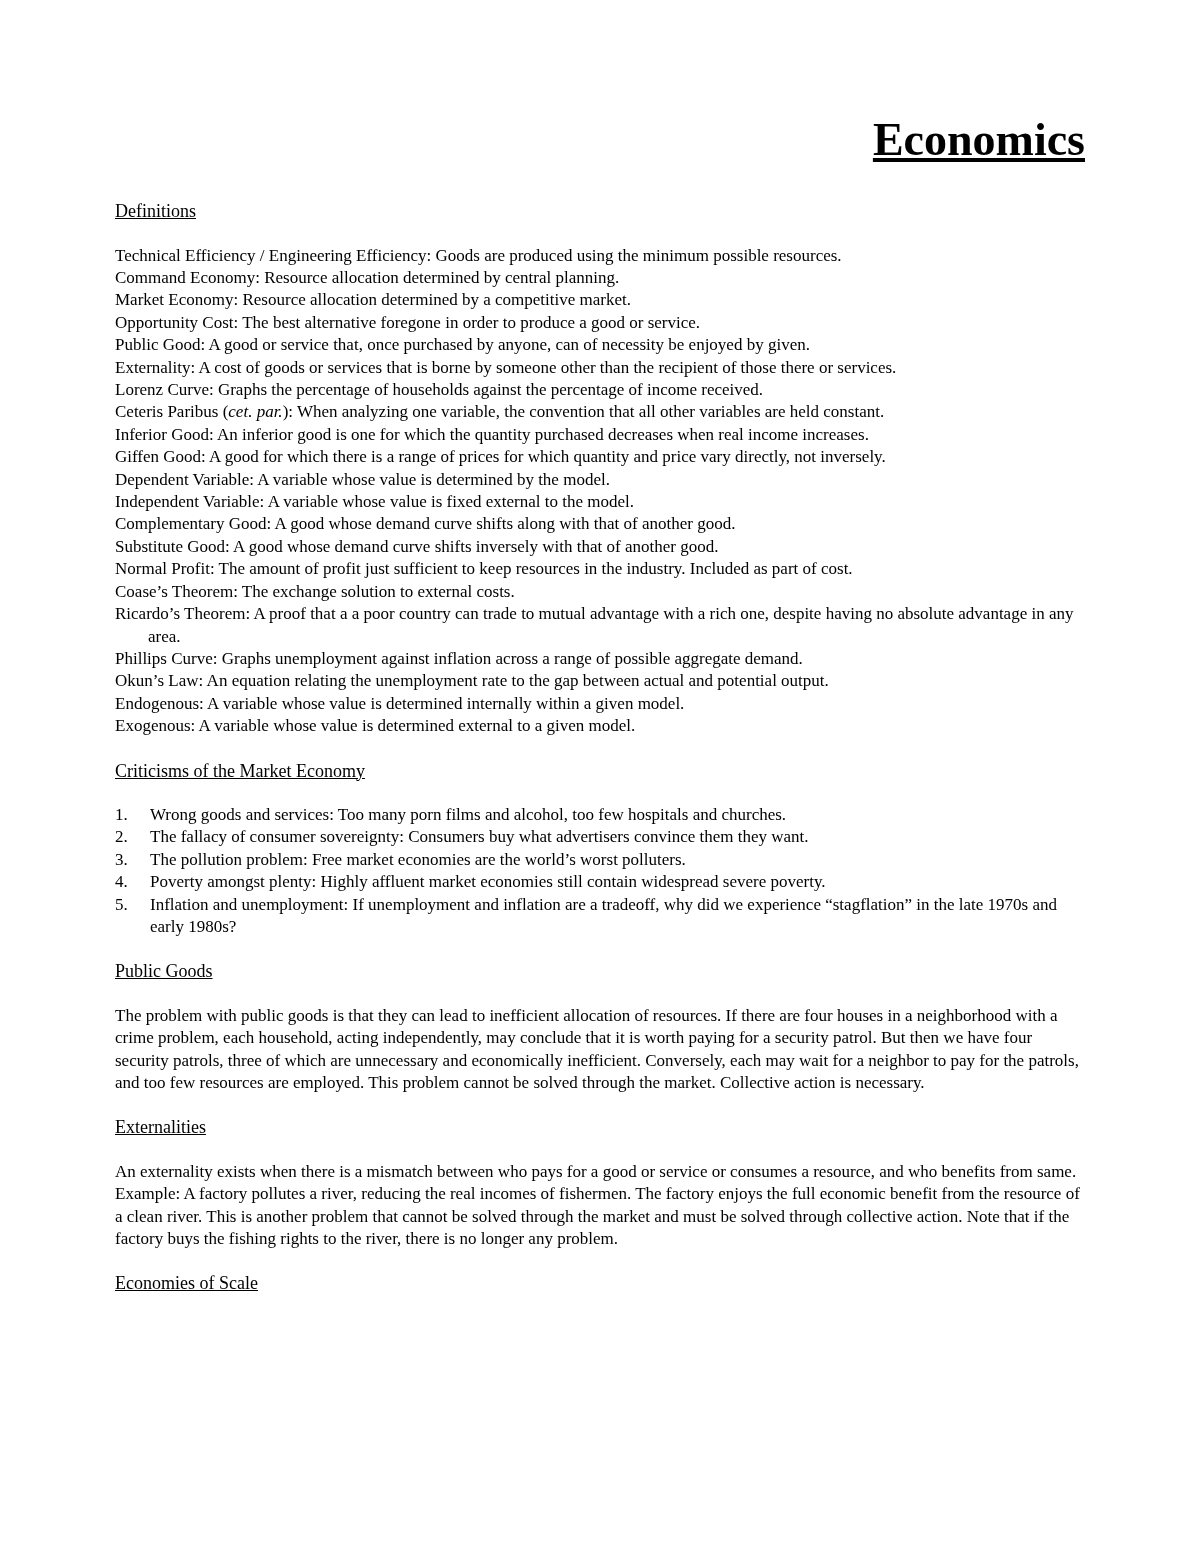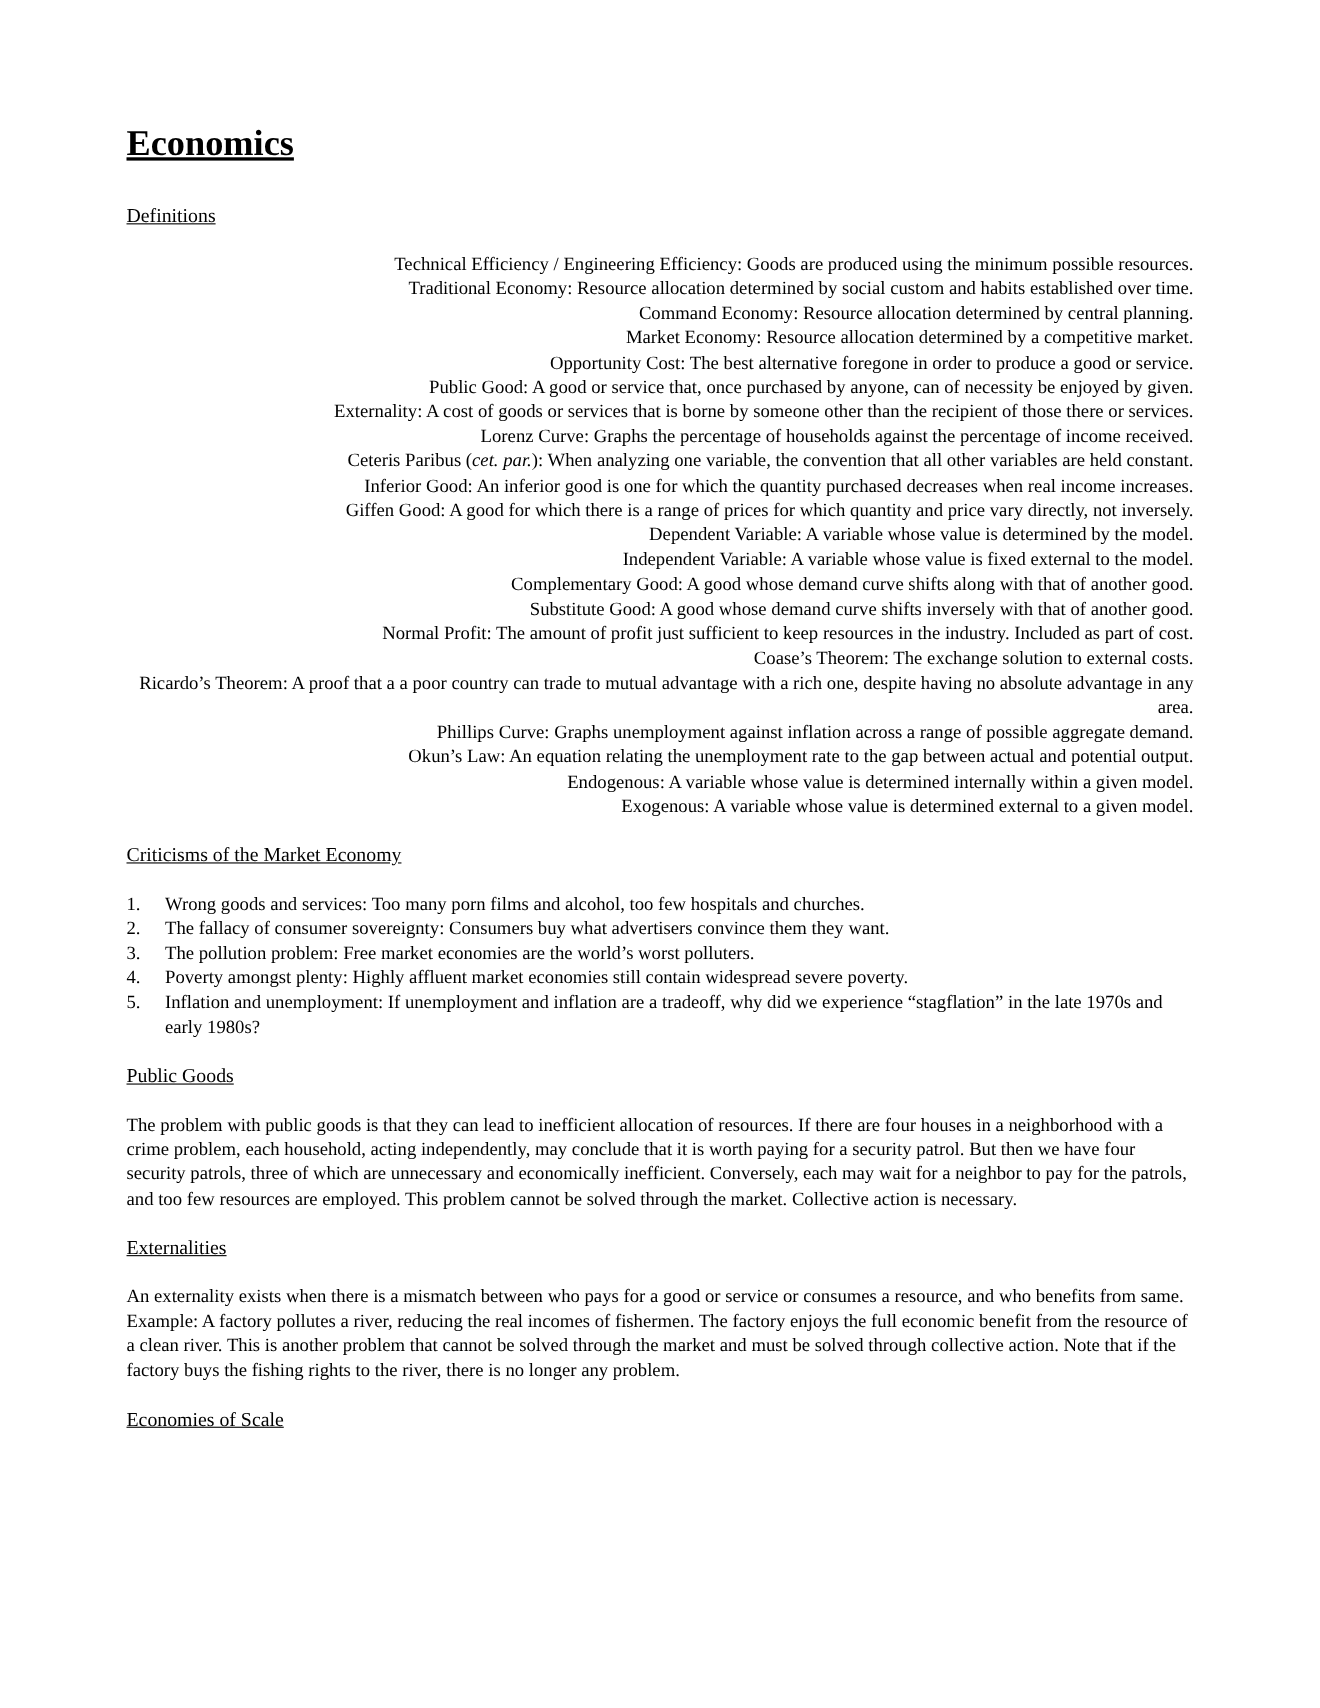--- a/index.html
+++ b/index.html
@@ -12,40 +12,39 @@
     min-height: 1553px;
     box-sizing: border-box;
     padding: 112px 115px 60px 115px;
     background: #ffffff;
     color: #000000;
     font-family: "Liberation Serif", "DejaVu Serif", serif;
     font-size: 17px;
     line-height: 22.4px;
   }
   .doc-title {
-    font-size: 33px;
+    font-size: 46px;
     line-height: 1.2;
     font-weight: bold;
     text-decoration: underline;
-    text-align: left;
+    text-align: right;
     margin: 0 0 33px 0;
   }
   .doc-section {
     margin: 22px 0 0 0;
   }
   .section-heading {
     font-size: 18px;
     line-height: 22.4px;
     font-weight: normal;
     text-decoration: underline;
     margin: 0 0 22px 0;
   }
   .def-list {
     margin: 0;
-    text-align: right;
   }
   .def-line {
     padding-left: 33px;
     text-indent: -33px;
     margin: 0;
   }
   .crit-list {
     list-style: none;
     margin: 0;
     padding: 0;
@@ -67,21 +66,20 @@
 </head>
 <body>
 
 <div class="page">
   <h1 class="doc-title">Economics</h1>
   <div id="doc-sections">
       <section class="doc-section">
         <h2 class="section-heading">Definitions</h2>
         <div class="def-list">
           <div class="def-line">Technical Efficiency / Engineering Efficiency: Goods are produced using the minimum possible resources.</div>
-          <div class="def-line">Traditional Economy: Resource allocation determined by social custom and habits established over time.</div>
           <div class="def-line">Command Economy: Resource allocation determined by central planning.</div>
           <div class="def-line">Market Economy: Resource allocation determined by a competitive market.</div>
           <div class="def-line">Opportunity Cost: The best alternative foregone in order to produce a good or service.</div>
           <div class="def-line">Public Good: A good or service that, once purchased by anyone, can of necessity be enjoyed by given.</div>
           <div class="def-line">Externality: A cost of goods or services that is borne by someone other than the recipient of those there or services.</div>
           <div class="def-line">Lorenz Curve: Graphs the percentage of households against the percentage of income received.</div>
           <div class="def-line">Ceteris Paribus (<i>cet. par.</i>): When analyzing one variable, the convention that all other variables are held constant.</div>
           <div class="def-line">Inferior Good: An inferior good is one for which the quantity purchased decreases when real income increases.</div>
           <div class="def-line">Giffen Good: A good for which there is a range of prices for which quantity and price vary directly, not inversely.</div>
           <div class="def-line">Dependent Variable: A variable whose value is determined by the model.</div>

